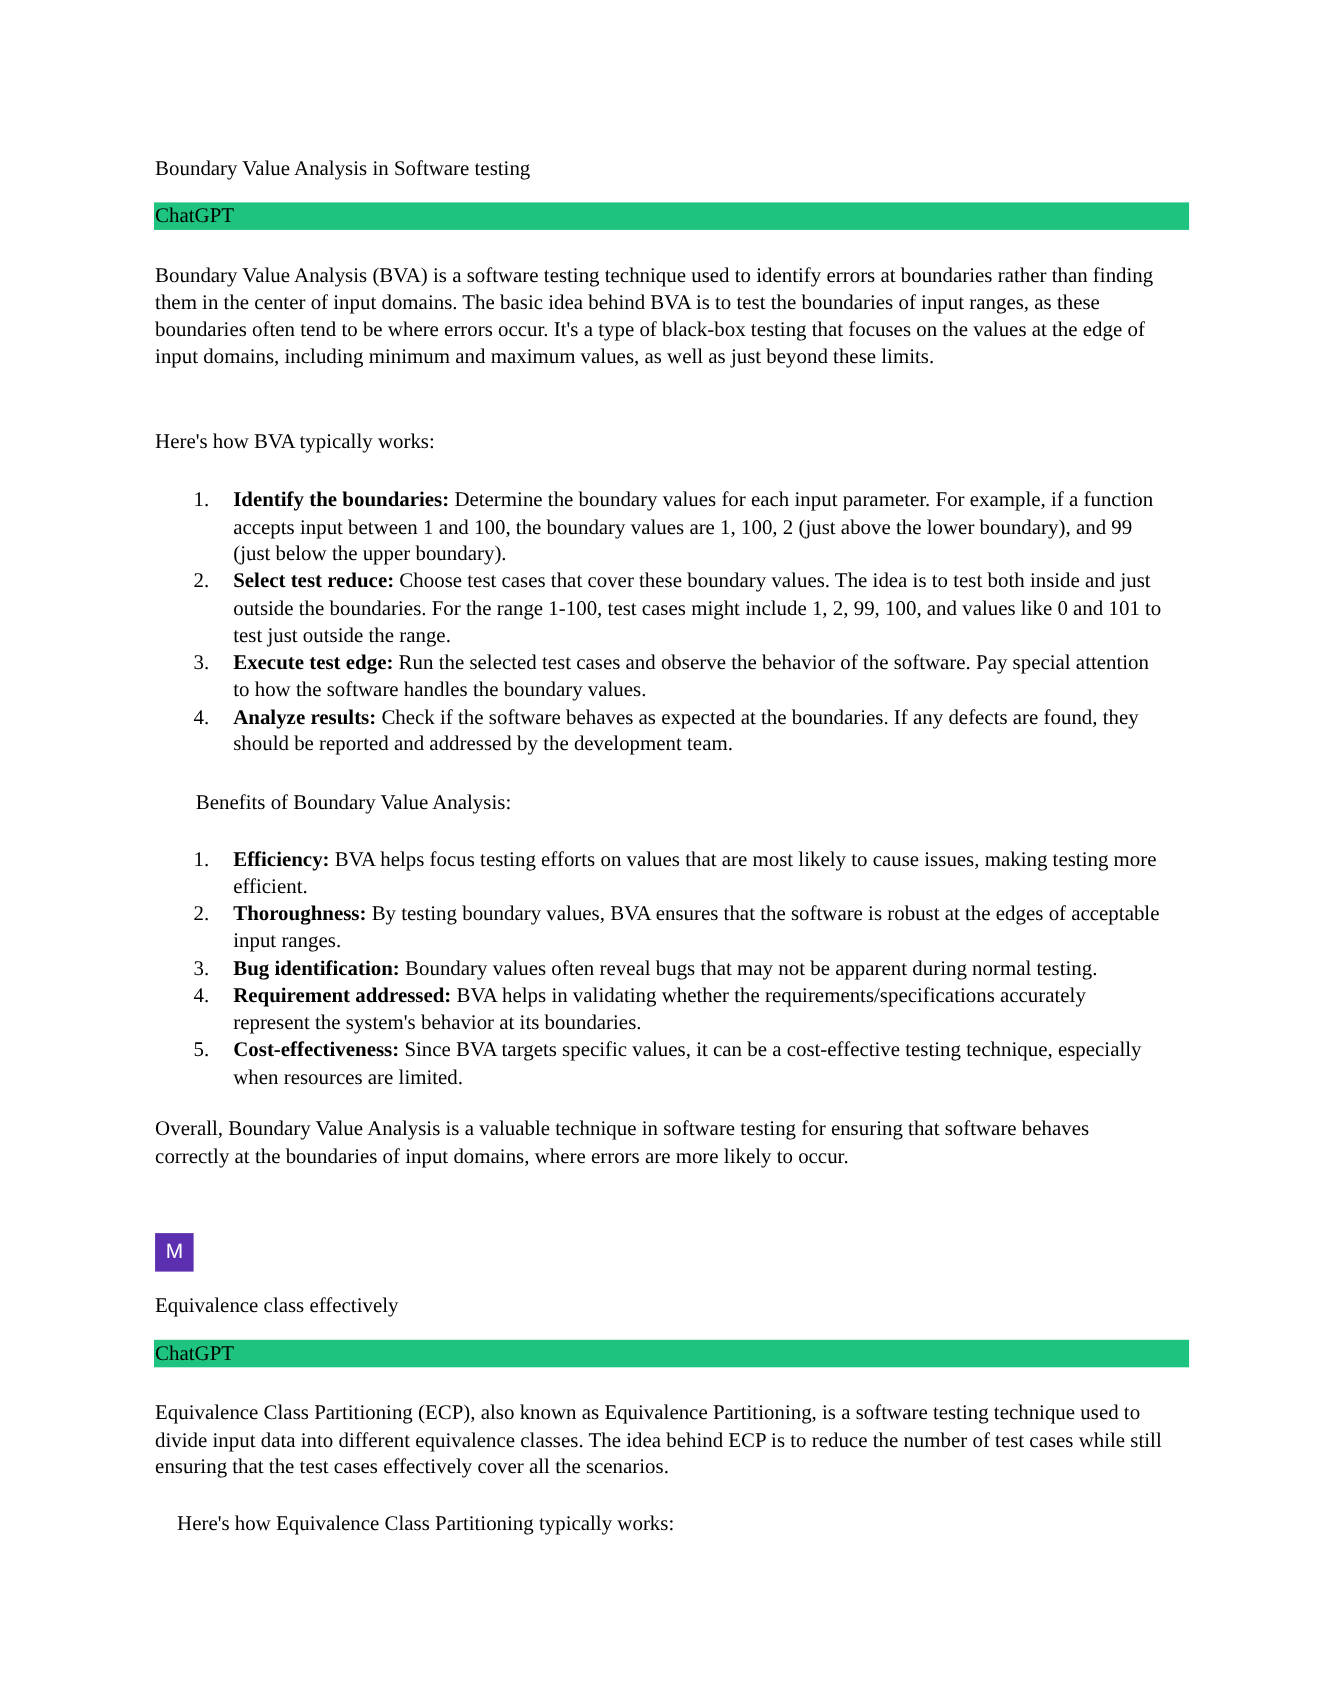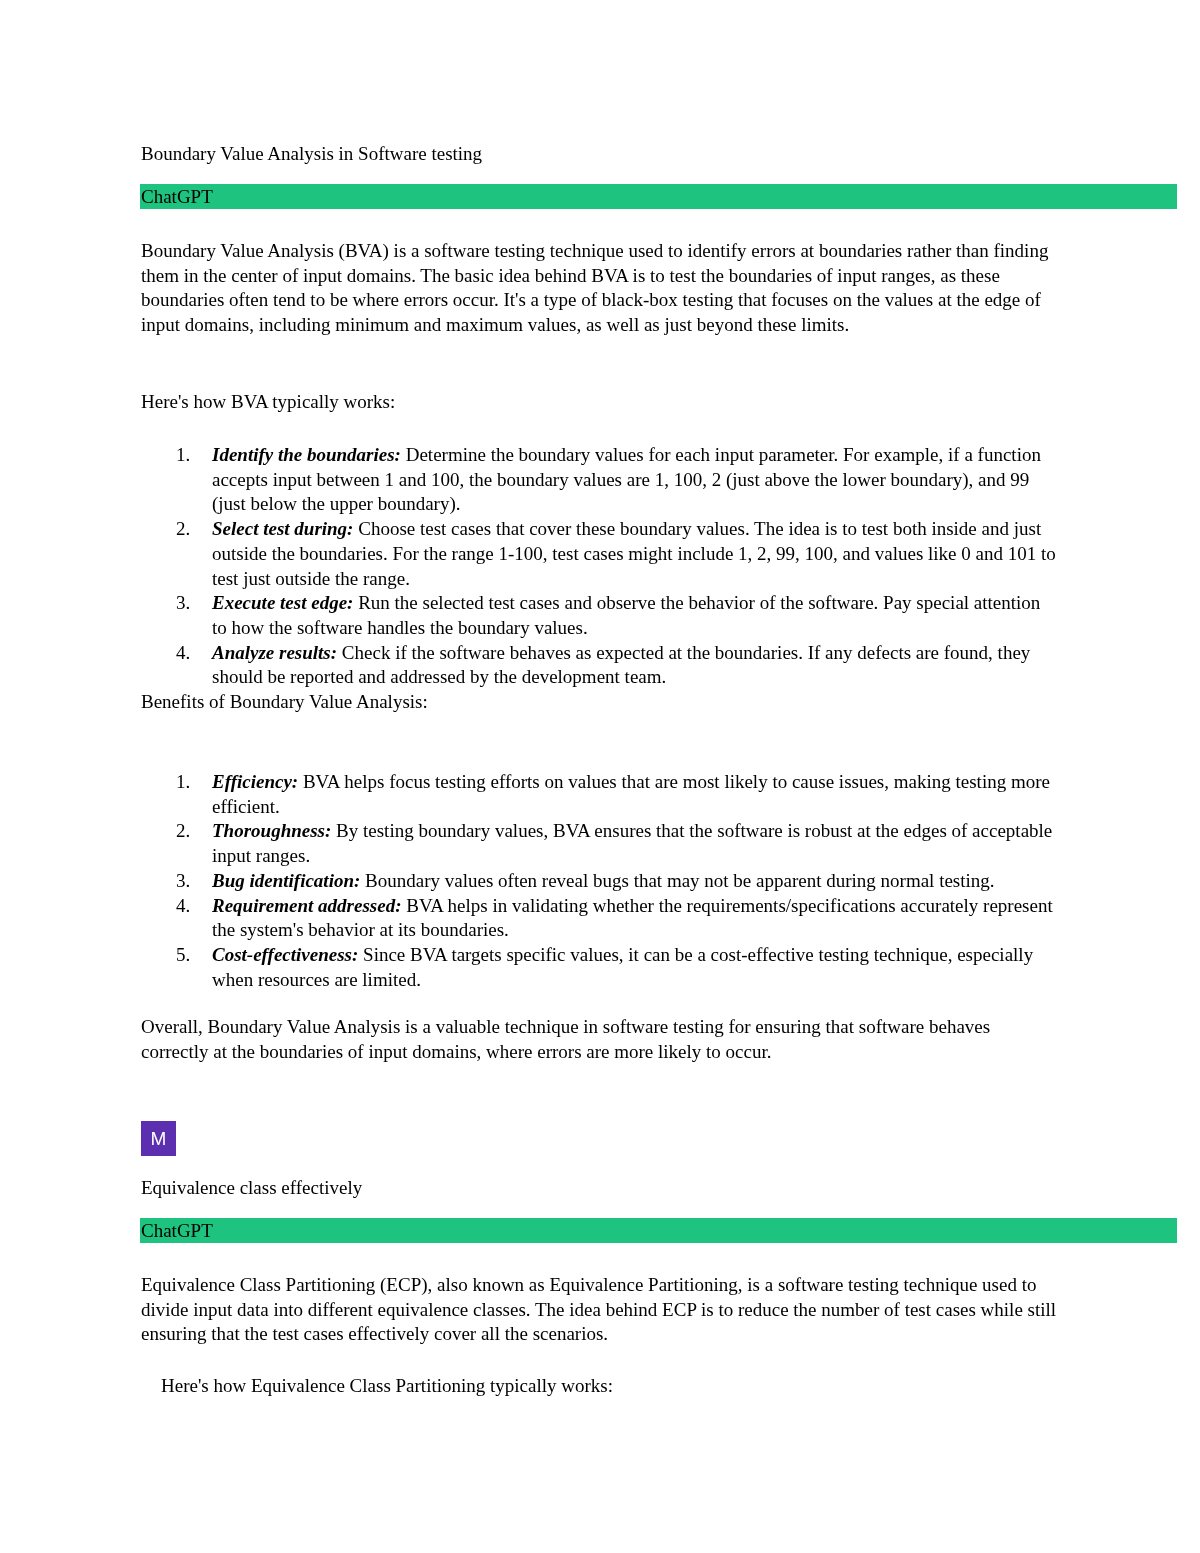--- a/index.html
+++ b/index.html
@@ -21,21 +21,21 @@
     .title {
       position: absolute;
       top: 142px;
       left: 0;
       line-height: 24px;
       white-space: nowrap;
     }
     .label-bar {
       position: absolute;
       left: -1px;
-      width: 1037px;
+      width: 941px;
       height: 25px;
       line-height: 25px;
       background: #1dc37e;
       padding-left: 1px;
       box-sizing: border-box;
     }
     .para {
       position: absolute;
       left: 0;
       width: 918px;
@@ -53,21 +53,21 @@
     .list li {
       position: relative;
       padding-left: 71px;
       line-height: 24.7px;
     }
     .list li .num {
       position: absolute;
       left: 35px;
       top: 0;
     }
-    .list li b { font-weight: bold; font-style: italic; }
+    .list li b { font-weight: bold; }
     .avatar {
       position: absolute;
       left: 0;
       top: 1121px;
       width: 35px;
       height: 35px;
       background: #5b2fb0;
       color: #ffffff;
       font-family: "Liberation Sans", "DejaVu Sans", sans-serif;
       font-size: 19px;
@@ -88,33 +88,33 @@
 
   <p class="para" style="top:390px;">Here's how BVA typically works:</p>
 
   <ol class="list" style="top:443px;">
     <li>
       <span class="num">1.</span>
       <b>Identify the boundaries:</b><span> Determine the boundary values for each input parameter. For example, if a function accepts input between 1 and 100, the boundary values are 1, 100, 2 (just above the lower boundary), and 99 (just below the upper boundary).</span>
     </li>
     <li>
       <span class="num">2.</span>
-      <b>Select test during:</b><span> Choose test cases that cover these boundary values. The idea is to test both inside and just outside the boundaries. For the range 1-100, test cases might include 1, 2, 99, 100, and values like 0 and 101 to test just outside the range.</span>
+      <b>Select test reduce:</b><span> Choose test cases that cover these boundary values. The idea is to test both inside and just outside the boundaries. For the range 1-100, test cases might include 1, 2, 99, 100, and values like 0 and 101 to test just outside the range.</span>
     </li>
     <li>
       <span class="num">3.</span>
       <b>Execute test edge:</b><span> Run the selected test cases and observe the behavior of the software. Pay special attention to how the software handles the boundary values.</span>
     </li>
     <li>
       <span class="num">4.</span>
       <b>Analyze results:</b><span> Check if the software behaves as expected at the boundaries. If any defects are found, they should be reported and addressed by the development team.</span>
     </li>
   </ol>
 
-  <p class="para" style="top:690px;">Benefits of Boundary Value Analysis:</p>
+  <p class="para" style="top:718px;margin-left:37px;">Benefits of Boundary Value Analysis:</p>
 
   <ol class="list" style="top:770px;">
     <li>
       <span class="num">1.</span>
       <b>Efficiency:</b><span> BVA helps focus testing efforts on values that are most likely to cause issues, making testing more efficient.</span>
     </li>
     <li>
       <span class="num">2.</span>
       <b>Thoroughness:</b><span> By testing boundary values, BVA ensures that the software is robust at the edges of acceptable input ranges.</span>
     </li>

